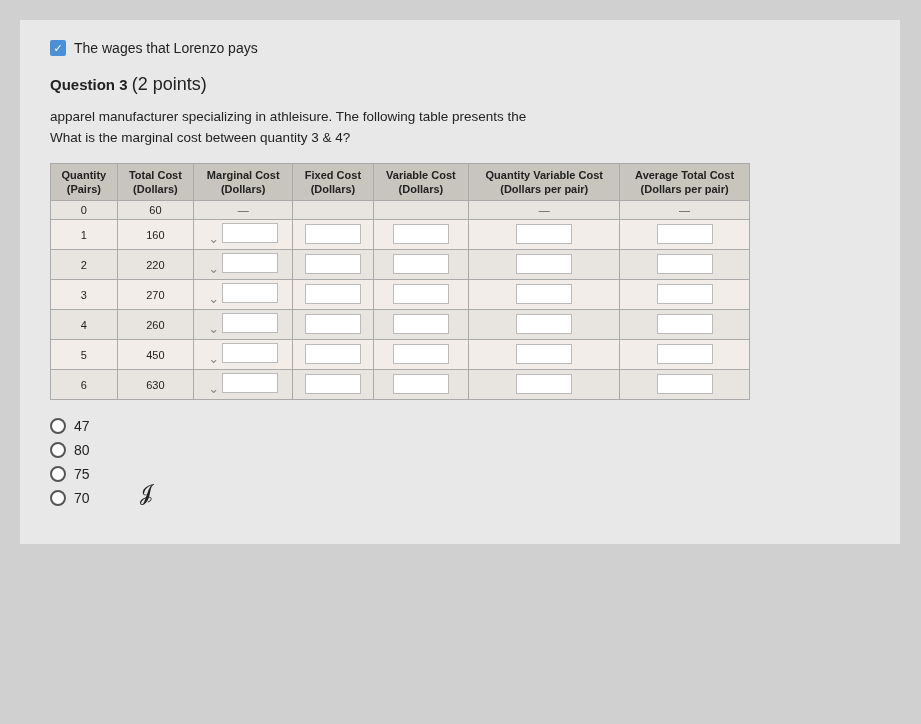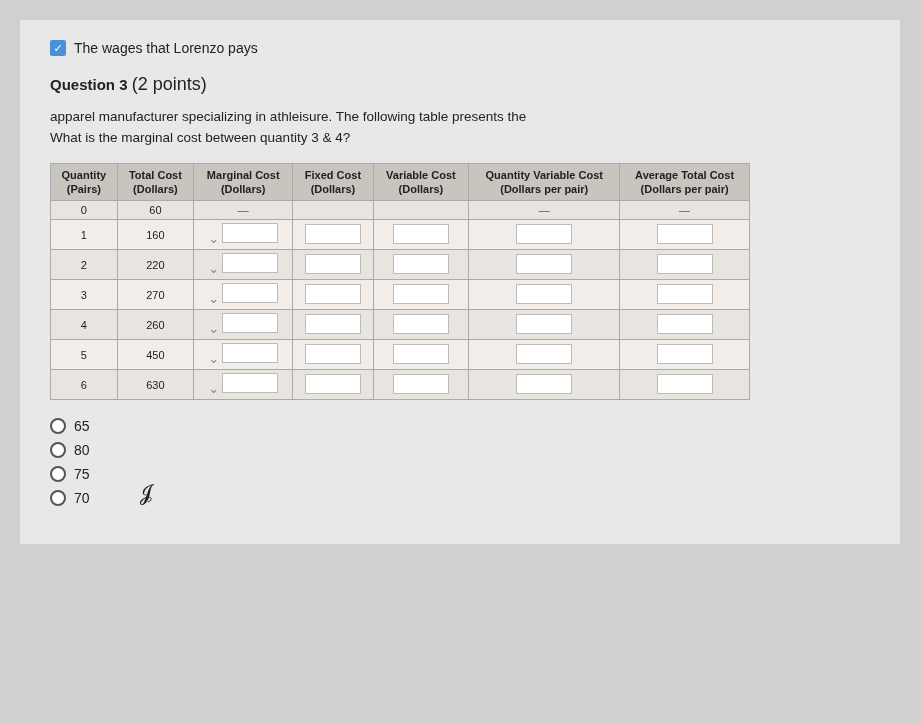--- a/index.html
+++ b/index.html
@@ -236,21 +236,21 @@
             <td><span class="cell-input"></span></td>
           </tr>
         </tbody>
     </table>
   </div>
 
   <div class="options-section">
     <div id="options-container">
         <div class="option-row">
           <span class="radio-circle"></span>
-          <span>65</span>
+          <span>47</span>
         </div>
         <div class="option-row">
           <span class="radio-circle"></span>
           <span>80</span>
         </div>
         <div class="option-row">
           <span class="radio-circle"></span>
           <span>75</span>
         </div>
         <div class="option-row">

